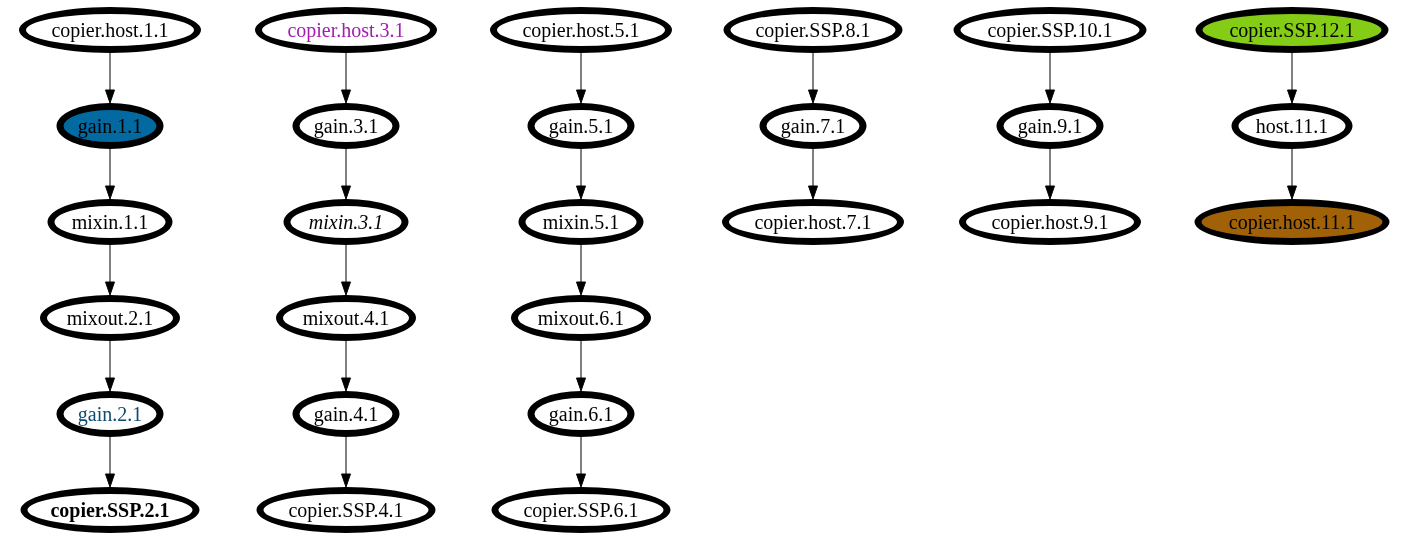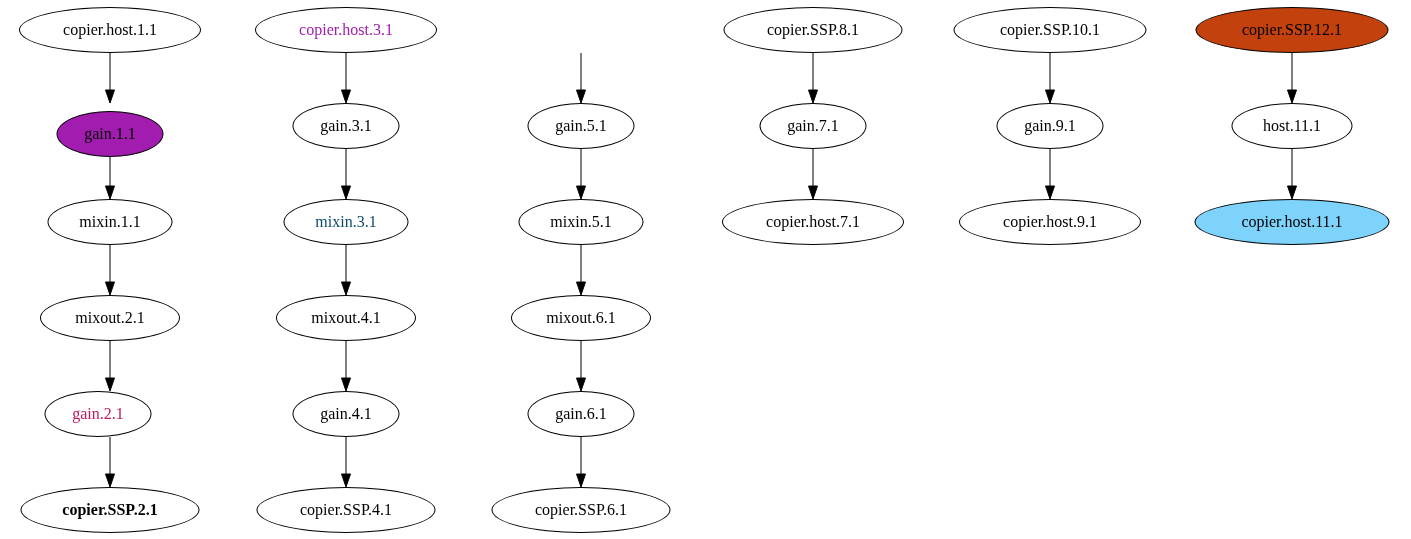--- a/index.html
+++ b/index.html
@@ -15,27 +15,27 @@
     background: #ffffff;
   }
   #edges {
     position: absolute; left: 0; top: 0;
     width: 1411px; height: 539px;
   }
   .node {
     position: absolute;
     height: 46px;
     transform: translate(-50%, -50%);
-    border: 1px solid #4d7c0f;
+    border: 7px solid #4d7c0f;
     border-radius: 50%;
     background: #ffffff;
     display: flex;
     align-items: center;
     justify-content: center;
-    font-size: 16px;
+    font-size: 20px;
     line-height: 1;
     color: #000000;
     white-space: nowrap;
   }
 </style>
 </head>
 <body>
 
 <div id="stage" style="background: rgb(255, 255, 255);">
   <svg id="edges" width="1411" height="539" viewBox="0 0 1411 539" xmlns="http://www.w3.org/2000/svg">
@@ -77,38 +77,39 @@
       <polygon points="1050,103 1045.5,90 1054.5,90" fill="#000000" stroke="#000000"></polygon>
       <line x1="1050" y1="149" x2="1050" y2="187" stroke="#000000" stroke-width="1"></line>
       <polygon points="1050,199 1045.5,186 1054.5,186" fill="#000000" stroke="#000000"></polygon>
       <line x1="1292" y1="53" x2="1292" y2="91" stroke="#000000" stroke-width="1"></line>
       <polygon points="1292,103 1287.5,90 1296.5,90" fill="#000000" stroke="#000000"></polygon>
       <line x1="1292" y1="149" x2="1292" y2="187" stroke="#000000" stroke-width="1"></line>
       <polygon points="1292,199 1287.5,186 1296.5,186" fill="#000000" stroke="#000000"></polygon>
     </svg>
 
 <div class="node" style="left: 110px; top: 30px; width: 182px; background: rgb(255, 255, 255); border-color: rgb(0, 0, 0); color: rgb(0, 0, 0);">copier.host.1.1</div>
-    <div class="node" style="left: 110px; top: 134px; width: 107px; background: #a21caf; border-color: rgb(0, 0, 0); color: rgb(0, 0, 0);">gain.1.1</div>
+    <div class="node" style="left: 110px; top: 126px; width: 107px; background: #0369a1; border-color: rgb(0, 0, 0); color: rgb(0, 0, 0);">gain.1.1</div>
     <div class="node" style="left: 110px; top: 222px; width: 125px; background: rgb(255, 255, 255); border-color: rgb(0, 0, 0); color: rgb(0, 0, 0);">mixin.1.1</div>
     <div class="node" style="left: 110px; top: 318px; width: 140px; background: rgb(255, 255, 255); border-color: rgb(0, 0, 0); color: rgb(0, 0, 0);">mixout.2.1</div>
-    <div class="node" style="left: 98px; top: 414px; width: 107px; background: rgb(255, 255, 255); border-color: rgb(0, 0, 0); color: #be185d;">gain.2.1</div>
+    <div class="node" style="left: 110px; top: 414px; width: 107px; background: rgb(255, 255, 255); border-color: rgb(0, 0, 0); color: #0c4a6e;">gain.2.1</div>
     <div class="node" style="left: 110px; top: 510px; width: 179px; background: rgb(255, 255, 255); border-color: rgb(0, 0, 0); color: rgb(0, 0, 0); font-weight: bold;">copier.SSP.2.1</div>
     <div class="node" style="left: 346px; top: 30px; width: 182px; background: rgb(255, 255, 255); border-color: rgb(0, 0, 0); color: #a21caf;">copier.host.3.1</div>
     <div class="node" style="left: 346px; top: 126px; width: 107px; background: rgb(255, 255, 255); border-color: rgb(0, 0, 0); color: rgb(0, 0, 0);">gain.3.1</div>
-    <div class="node" style="left: 346px; top: 222px; width: 125px; background: rgb(255, 255, 255); border-color: rgb(0, 0, 0); color: #0c4a6e;">mixin.3.1</div>
+    <div class="node" style="left: 346px; top: 222px; width: 125px; background: rgb(255, 255, 255); border-color: rgb(0, 0, 0); color: #000000; font-style: italic;">mixin.3.1</div>
     <div class="node" style="left: 346px; top: 318px; width: 140px; background: rgb(255, 255, 255); border-color: rgb(0, 0, 0); color: rgb(0, 0, 0);">mixout.4.1</div>
     <div class="node" style="left: 346px; top: 414px; width: 107px; background: rgb(255, 255, 255); border-color: rgb(0, 0, 0); color: rgb(0, 0, 0);">gain.4.1</div>
     <div class="node" style="left: 346px; top: 510px; width: 179px; background: rgb(255, 255, 255); border-color: rgb(0, 0, 0); color: rgb(0, 0, 0);">copier.SSP.4.1</div>
+    <div class="node" style="left: 581px; top: 30px; width: 182px; background: rgb(255, 255, 255); border-color: rgb(0, 0, 0); color: rgb(0, 0, 0);">copier.host.5.1</div>
     <div class="node" style="left: 581px; top: 126px; width: 107px; background: rgb(255, 255, 255); border-color: rgb(0, 0, 0); color: rgb(0, 0, 0);">gain.5.1</div>
     <div class="node" style="left: 581px; top: 222px; width: 125px; background: rgb(255, 255, 255); border-color: rgb(0, 0, 0); color: rgb(0, 0, 0);">mixin.5.1</div>
     <div class="node" style="left: 581px; top: 318px; width: 140px; background: rgb(255, 255, 255); border-color: rgb(0, 0, 0); color: rgb(0, 0, 0);">mixout.6.1</div>
     <div class="node" style="left: 581px; top: 414px; width: 107px; background: rgb(255, 255, 255); border-color: rgb(0, 0, 0); color: rgb(0, 0, 0);">gain.6.1</div>
     <div class="node" style="left: 581px; top: 510px; width: 179px; background: rgb(255, 255, 255); border-color: rgb(0, 0, 0); color: rgb(0, 0, 0);">copier.SSP.6.1</div>
     <div class="node" style="left: 813px; top: 30px; width: 179px; background: rgb(255, 255, 255); border-color: rgb(0, 0, 0); color: rgb(0, 0, 0); text-align: right;">copier.SSP.8.1</div>
     <div class="node" style="left: 813px; top: 126px; width: 107px; background: rgb(255, 255, 255); border-color: rgb(0, 0, 0); color: rgb(0, 0, 0);">gain.7.1</div>
     <div class="node" style="left: 813px; top: 222px; width: 182px; background: rgb(255, 255, 255); border-color: rgb(0, 0, 0); color: rgb(0, 0, 0);">copier.host.7.1</div>
     <div class="node" style="left: 1050px; top: 30px; width: 193px; background: rgb(255, 255, 255); border-color: rgb(0, 0, 0); color: rgb(0, 0, 0); font-family: Liberation Serif, serif;">copier.SSP.10.1</div>
     <div class="node" style="left: 1050px; top: 126px; width: 107px; background: rgb(255, 255, 255); border-color: rgb(0, 0, 0); color: rgb(0, 0, 0);">gain.9.1</div>
     <div class="node" style="left: 1050px; top: 222px; width: 182px; background: rgb(255, 255, 255); border-color: rgb(0, 0, 0); color: rgb(0, 0, 0);">copier.host.9.1</div>
-    <div class="node" style="left: 1292px; top: 30px; width: 193px; background: #c2410c; border-color: rgb(0, 0, 0); color: rgb(0, 0, 0);">copier.SSP.12.1</div>
+    <div class="node" style="left: 1292px; top: 30px; width: 193px; background: #84cc16; border-color: rgb(0, 0, 0); color: rgb(0, 0, 0);">copier.SSP.12.1</div>
     <div class="node" style="left: 1292px; top: 126px; width: 121px; background: rgb(255, 255, 255); border-color: rgb(0, 0, 0); color: rgb(0, 0, 0);">host.11.1</div>
-    <div class="node" style="left: 1292px; top: 222px; width: 195px; background: #7dd3fc; border-color: rgb(0, 0, 0); color: rgb(0, 0, 0);">copier.host.11.1</div>
+    <div class="node" style="left: 1292px; top: 222px; width: 195px; background: #a16207; border-color: rgb(0, 0, 0); color: rgb(0, 0, 0);">copier.host.11.1</div>
   </div>
 
 </body></html>

